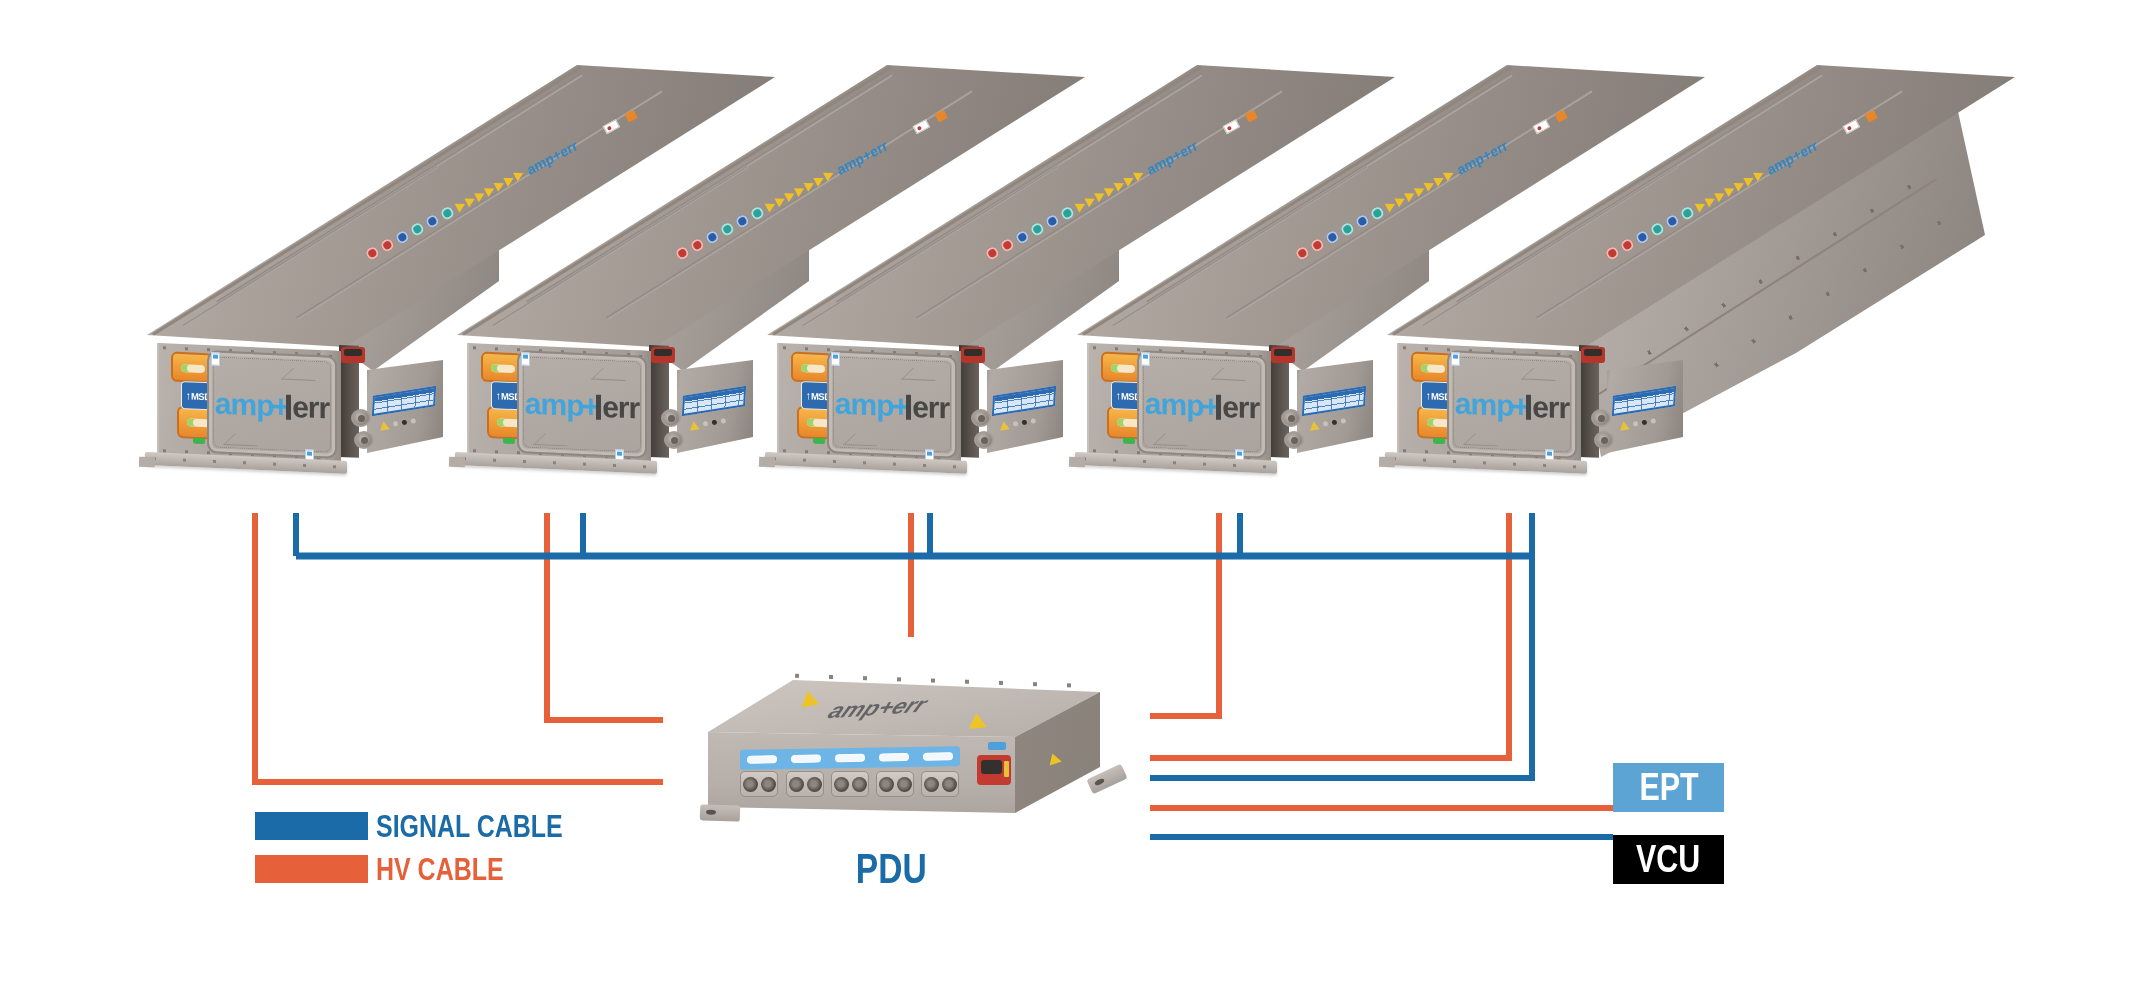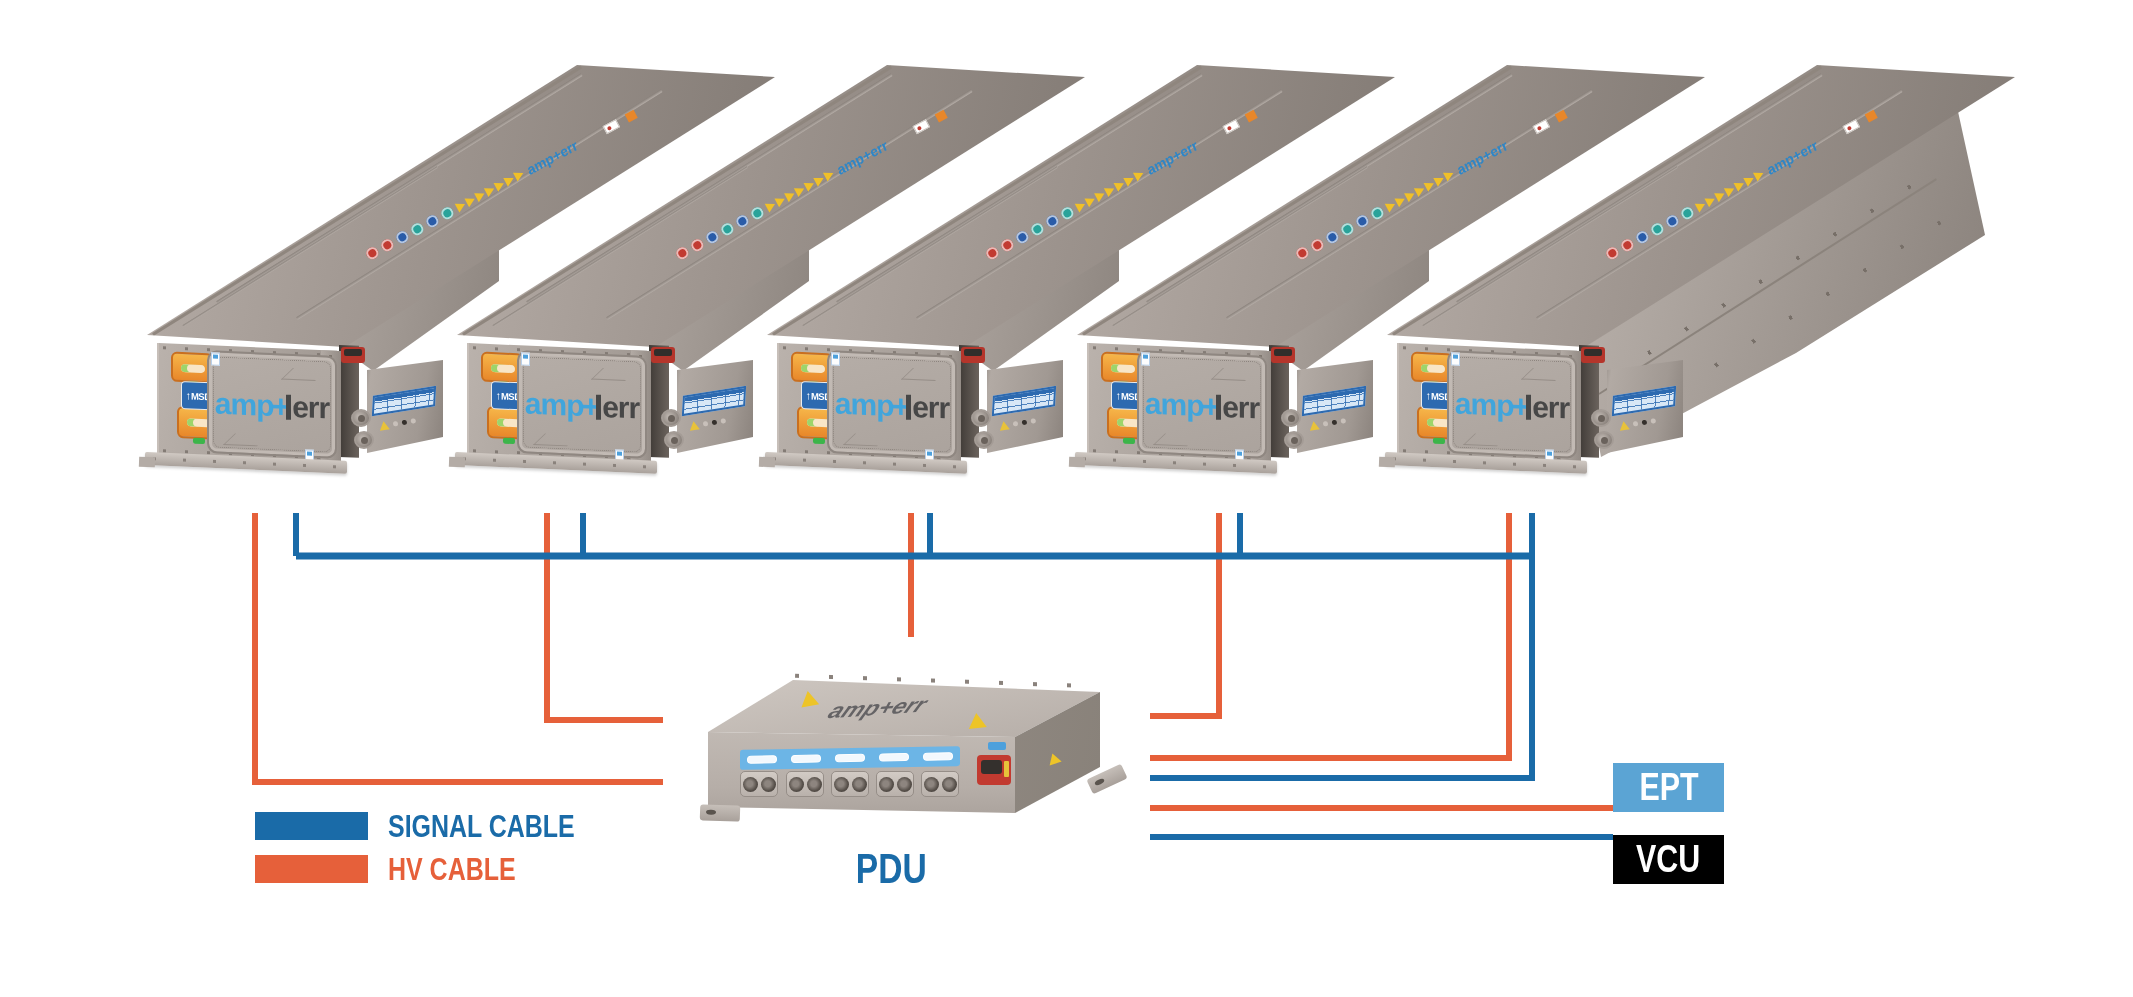--- a/index.html
+++ b/index.html
@@ -163,21 +163,21 @@
         white-space:nowrap;}
   .cond-c{display:inline-block;font-weight:bold;transform:scaleX(.8);transform-origin:center center;
           white-space:nowrap;}
   .pdu-label{position:absolute;left:843px;top:851px;width:96px;height:36px;text-align:center;
              font-size:42px;line-height:36px;color:#1a6ba8;}
   .badge{position:absolute;left:1613px;width:111px;height:49px;color:#fff;text-align:center;
          font-size:38px;line-height:49px;}
   .badge-ept{top:763px;background:#5ba4d4;}
   .badge-vcu{top:835px;background:#000;}
   .legend-swatch{position:absolute;left:255px;width:113px;height:28px;}
-  .legend-label{position:absolute;left:388px;height:28px;line-height:28px;font-size:32px;}
+  .legend-label{position:absolute;left:376px;height:28px;line-height:28px;font-size:32px;}
   .sw-signal{top:812px;background:#1a6ba8;} .lb-signal{top:812px;color:#1a6ba8;}
   .sw-hv{top:855px;background:#e6603a;} .lb-hv{top:855px;color:#e6603a;}
 </style>
 </head>
 <body>
 
 <div class="stage">
 
   <svg id="wires" viewBox="0 0 2133 997" xmlns="http://www.w3.org/2000/svg">
       <polyline points="255,513 255,782 663,782" fill="none" stroke="#E6603A" stroke-width="6"></polyline>

